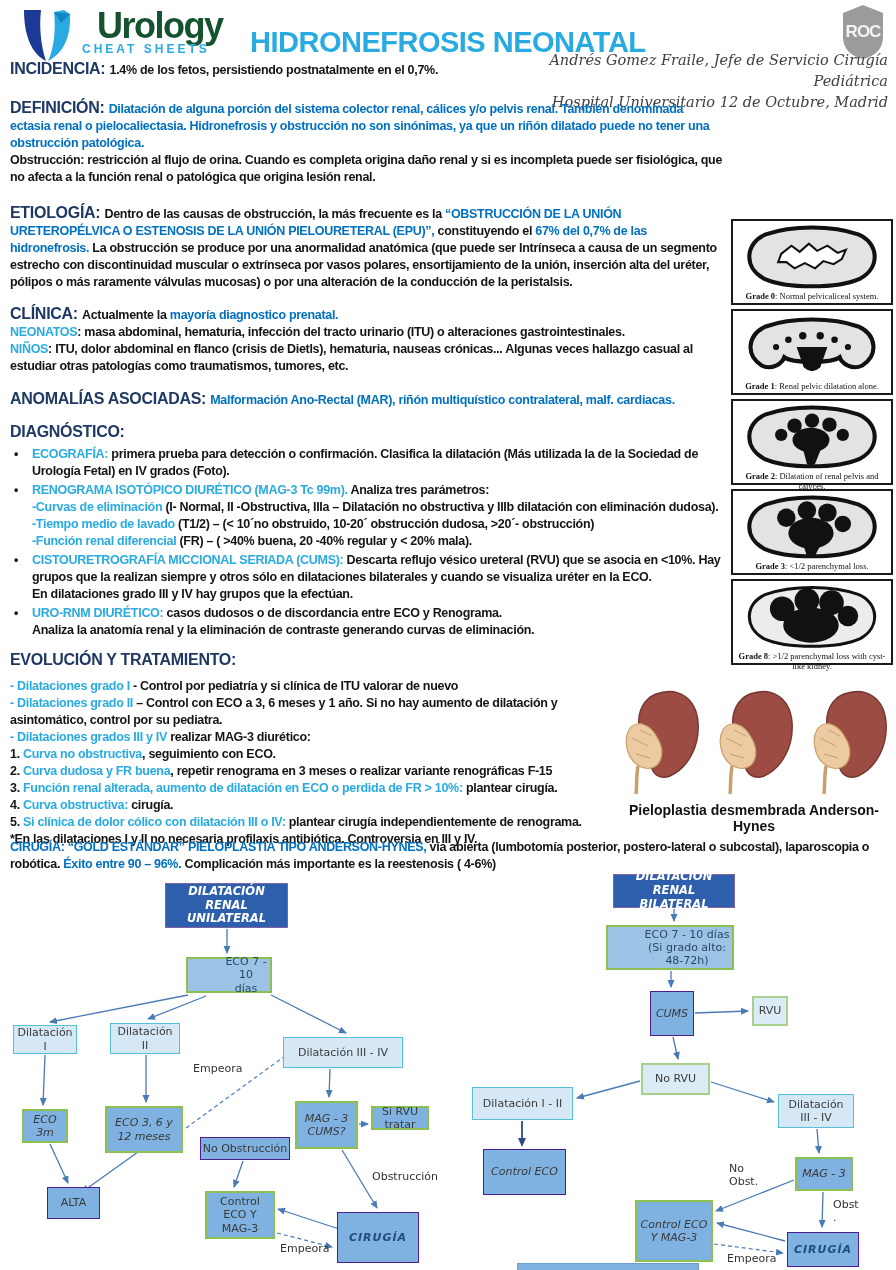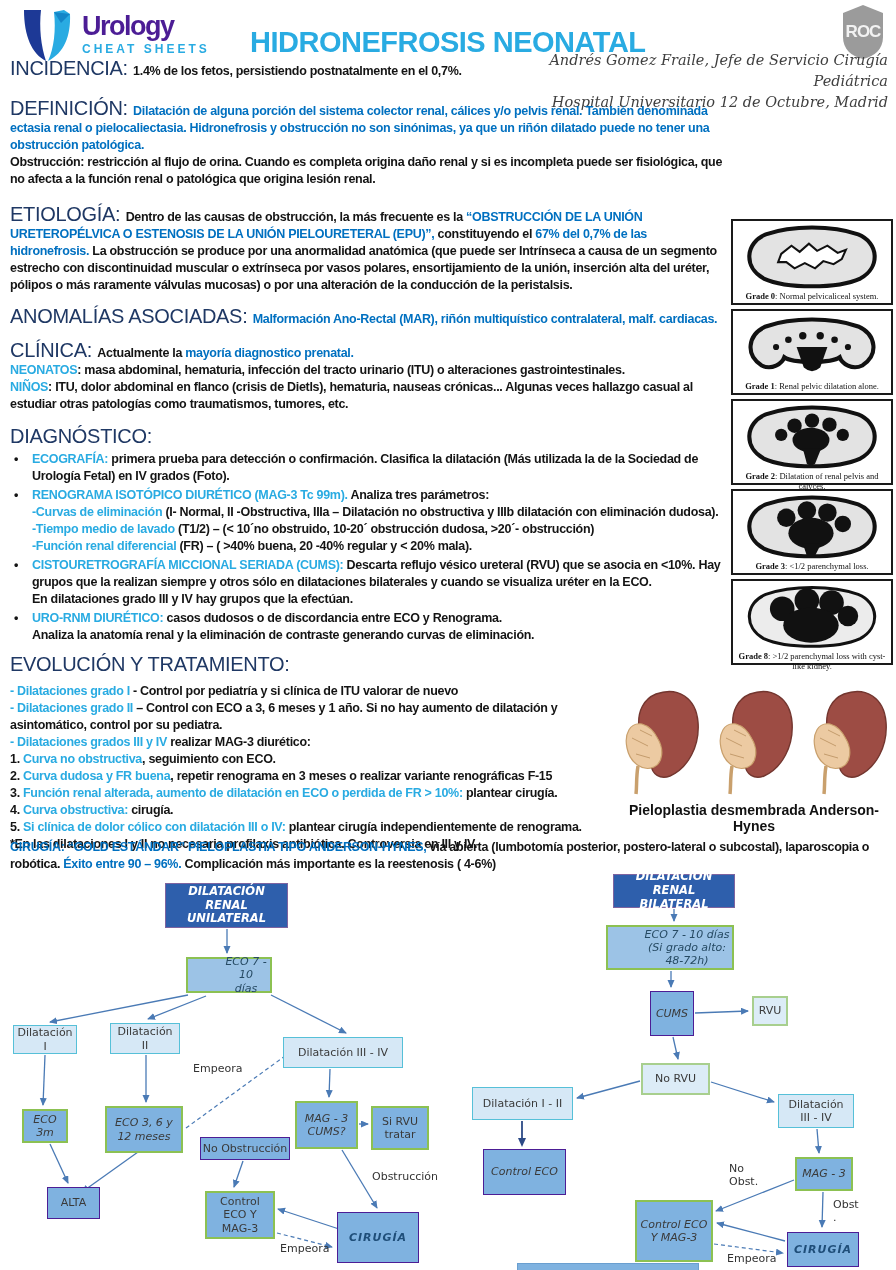--- a/index.html
+++ b/index.html
@@ -1,30 +1,30 @@
 <!DOCTYPE html>
 <html><head>
 <meta charset="utf-8">
 <style>
   html,body{margin:0;padding:0;background:#fff;}
   .page{position:relative;width:896px;height:1270px;background:#fff;overflow:hidden;
         font-family:"Liberation Sans",sans-serif;}
   
   .brand{position:absolute;left:18px;top:6px;display:flex;align-items:flex-start;}
   .brand-text{margin-left:6px;}
-  .brand-name{font-size:27px;font-weight:bold;color:#4c1d95;letter-spacing:-1.5px;line-height:40px;}
+  .brand-name{font-size:36px;font-weight:bold;color:#14532d;letter-spacing:-1.5px;line-height:40px;margin-left:15px;}
   .brand-sub{font-size:12px;font-weight:bold;color:#29abe2;letter-spacing:3px;margin-top:-4px;}
   .sheet-title{position:absolute;left:250px;top:26px;font-size:29px;font-weight:bold;color:#29abe2;letter-spacing:-0.5px;}
   .roc{position:absolute;left:842px;top:4px;}
   .author{position:absolute;right:8px;top:50px;width:380px;text-align:right;
           font-family:"DejaVu Serif",serif;font-style:italic;font-size:14.5px;color:#3f3f3f;line-height:21px;}
   
   .col{position:absolute;left:10px;top:60px;width:716px;}
   .bt{font-size:12.5px;font-weight:bold;color:#141414;letter-spacing:-0.3px;line-height:17px;}
-  .h1{font-size:20px;font-weight:normal;color:#1f3864;}
+  .h1{font-size:16px;font-weight:bold;color:#1f3864;}
   .blue{color:#0070c0;}
   .cyan{color:#29abe2;}
   p.sec{margin:0 0 16px 0;}
   .blk{display:block;}
   .standalone{margin:2px 0 6px 0;}
   .bullet{position:relative;padding-left:22px;margin:0 0 2px 0;}
   .dot{position:absolute;left:4px;top:0;color:#141414;}
   .evo{width:585px;}
   .evo-line{margin:0;}
   .cirugia-par{position:absolute;left:10px;top:839px;width:878px;}
@@ -35,21 +35,21 @@
   .gcap{font-family:"Liberation Serif",serif;font-size:8.5px;color:#111;text-align:center;line-height:10px;}
   
   .kidfig{position:absolute;left:616px;top:684px;width:276px;}
   .kidcap{font-size:14px;font-weight:bold;color:#111;text-align:center;margin-top:2px;}
   
   .arrows{position:absolute;left:0;top:0;pointer-events:none;}
   .fn{position:absolute;display:flex;align-items:center;justify-content:center;text-align:center;
       font-family:"DejaVu Sans",sans-serif;font-size:11px;color:#3a3a3a;white-space:pre-line;
       line-height:1.2;box-sizing:border-box;}
   .fn-root{background:#2e5fac;border:1px solid #7e64a0;color:#fff;font-style:italic;font-weight:bold;font-size:11.5px;}
-  .fn-eco{background:#9cc3e6;border:2px solid #8cc152;color:#264a63;font-style:italic;padding-left:34px;}
+  .fn-eco{background:#9cc3e6;border:2px solid #8cc152;color:#264a63;padding-left:34px;}
   .fn-mid{background:#7fb2e0;border:1px solid #4c1d95;}
   .fn-midg{background:#7fb2e0;border:2px solid #8cc152;}
   .fn-light{background:#d6e8f6;border:1px solid #56c0d8;}
   .fn-lightg{background:#dcecf7;border:2px solid #a8cf8e;}
   .fn-cir{color:#1f4e79;font-weight:bold;font-style:italic;letter-spacing:1px;}
   .fl-label{position:absolute;font-family:"DejaVu Sans",sans-serif;font-size:11px;color:#333;white-space:pre-line;line-height:1.2;}
 </style>
 </head>
 <body>
 
@@ -89,28 +89,28 @@
 
     <p class="sec" style="margin-bottom:18px;">
       <span class="h1">DEFINICIÓN: </span><span class="blue">Dilatación de alguna porción del sistema colector renal, cálices y/o pelvis renal. También denominada ectasia renal o pielocaliectasia. Hidronefrosis y obstrucción no son sinónimas, ya que un riñón dilatado puede no tener una obstrucción patológica.</span>
       <span class="blk">Obstrucción: restricción al flujo de orina. Cuando es completa origina daño renal y si es incompleta puede ser fisiológica, que no afecta a la función renal o patológica que origina lesión renal.</span>
     </p>
 
     <p class="sec" style="margin-bottom:14px;">
       <span class="h1">ETIOLOGÍA: </span><span>Dentro de las causas de obstrucción, la más frecuente es la </span><span class="blue">“OBSTRUCCIÓN DE LA UNIÓN URETEROPÉLVICA O ESTENOSIS DE LA UNIÓN PIELOURETERAL (EPU)”,</span><span> constituyendo el </span><span class="blue">67% del 0,7% de las hidronefrosis.</span><span> La obstrucción se produce por una anormalidad anatómica (que puede ser Intrínseca a causa de un segmento estrecho con discontinuidad muscular o extrínseca por vasos polares, ensortijamiento de la unión, inserción alta del uréter, pólipos o más raramente válvulas mucosas) o por una alteración de la conducción de la peristalsis.</span>
     </p>
 
-    <p class="sec" style="margin-bottom:14px;">
-      <span class="h1">ANOMALÍAS ASOCIADAS: </span><span class="blue">Malformación Ano-Rectal (MAR), riñón multiquístico contralateral, malf. cardiacas.</span>
-    </p>
-
     <p class="sec" style="margin-bottom:15px;">
       <span class="h1">CLÍNICA: </span><span>Actualmente la </span><span class="blue">mayoría diagnostico prenatal.</span>
       <span class="blk"><span class="cyan">NEONATOS</span><span>: masa abdominal, hematuria, infección del tracto urinario (ITU) o alteraciones gastrointestinales.</span></span>
       <span class="blk"><span class="cyan">NIÑOS</span><span>: ITU, dolor abdominal en flanco (crisis de Dietls), hematuria, nauseas crónicas... Algunas veces hallazgo casual al estudiar otras patologías como traumatismos, tumores, etc.</span></span>
+    </p>
+
+    <p class="sec" style="margin-bottom:14px;">
+      <span class="h1">ANOMALÍAS ASOCIADAS: </span><span class="blue">Malformación Ano-Rectal (MAR), riñón multiquístico contralateral, malf. cardiacas.</span>
     </p>
 
     <div style="margin-bottom:12px;">
       <div class="h1 standalone">DIAGNÓSTICO:</div>
       <div class="bullet">
         <span class="dot">•</span>
         <span class="cyan">ECOGRAFÍA:</span><span> primera prueba para detección o confirmación. </span><span>Clasifica la dilatación (Más utilizada la de la Sociedad de Urología Fetal) en IV grados (Foto).</span>
       </div>
       <div class="bullet">
         <span class="dot">•</span>
@@ -291,21 +291,21 @@
     <div class="fn fn-light" style="left:110px;top:1023px;width:70px;height:31px;">Dilatación
 II</div>
     <div class="fn fn-light" style="left:283px;top:1037px;width:120px;height:31px;">Dilatación III - IV</div>
     <div class="fn fn-midg" style="left:22px;top:1109px;width:46px;height:34px;font-style:italic;">ECO
 3m</div>
     <div class="fn fn-midg" style="left:105px;top:1106px;width:78px;height:47px;font-style:italic;">ECO 3, 6 y
 12 meses</div>
     <div class="fn fn-mid" style="left:200px;top:1137px;width:90px;height:23px;">No Obstrucción</div>
     <div class="fn fn-midg" style="left:295px;top:1101px;width:63px;height:48px;font-style:italic;">MAG - 3
 CUMS?</div>
-    <div class="fn fn-midg" style="left:371px;top:1106px;width:58px;height:44px;text-align:center;">Si RVU
+    <div class="fn fn-midg" style="left:371px;top:1106px;width:58px;height:24px;text-align:center;">Si RVU
 tratar</div>
     <div class="fn fn-mid" style="left:47px;top:1187px;width:53px;height:32px;">ALTA</div>
     <div class="fn fn-midg" style="left:205px;top:1191px;width:70px;height:48px;">Control
 ECO Y
 MAG-3</div>
     <div class="fn fn-mid fn-cir" style="left:337px;top:1212px;width:82px;height:51px;">CIRUGÍA</div>
     <div class="fl-label" style="left:193px;top:1062px;">Empeora</div>
     <div class="fl-label" style="left:372px;top:1170px;">Obstrucción</div>
     <div class="fl-label" style="left:280px;top:1242px;">Empeora</div>
   </div>

